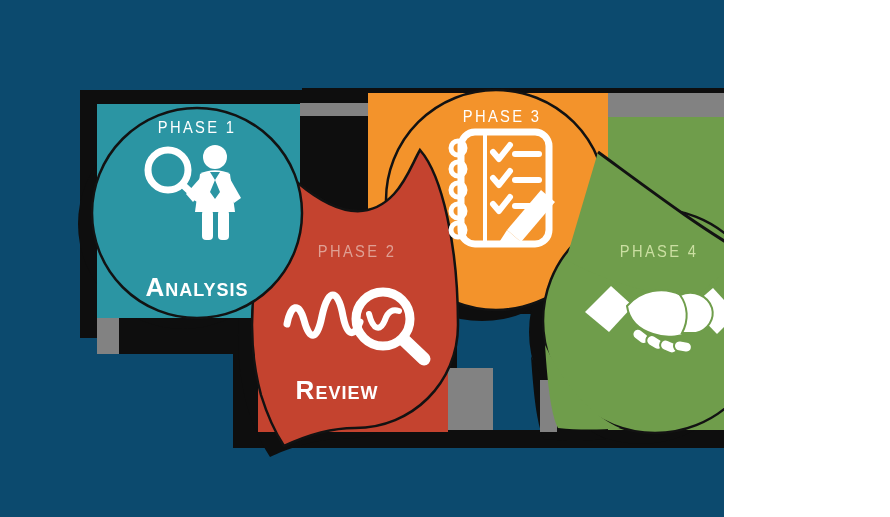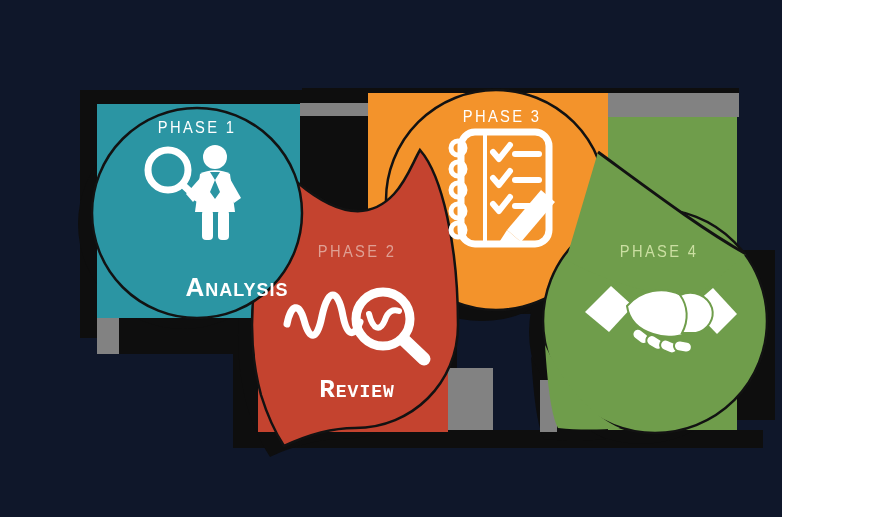--- a/index.html
+++ b/index.html
@@ -1,20 +1,20 @@
 <!DOCTYPE html>
 <html><head>
 <meta charset="utf-8">
 <style>
   html,body{margin:0;padding:0;background:#fff;}
   .stage{
     position:relative;
-    width:782px;height:517px;
+    width:724px;height:517px;
     overflow:hidden;
-    background:#0f172a;
+    background:#0c4a6e;
     font-family:"Liberation Sans",sans-serif;
   }
   .art{position:absolute;left:0;top:0;width:890px;height:517px;display:block;}
   .label{
     position:absolute;
     transform:translate(-50%,-50%);
     white-space:nowrap;
     color:#ffffff;
     text-align:center;
     user-select:none;
@@ -133,22 +133,22 @@
       <g stroke-width="2" stroke="#6F9D4B">
         <rect x="-9" y="-5" width="18" height="11" rx="5.5" transform="translate(58,60) rotate(38)"></rect>
         <rect x="-9" y="-5" width="18" height="11" rx="5.5" transform="translate(72,66) rotate(32)"></rect>
         <rect x="-9" y="-5" width="18" height="11" rx="5.5" transform="translate(86,70) rotate(24)"></rect>
         <rect x="-9" y="-5" width="18" height="11" rx="5.5" transform="translate(100,70) rotate(10)"></rect>
       </g>
     </g>
   </svg>
 
   <div class="label phase-tag" style="left: 197px; top: 128px; color: rgb(255, 255, 255);">PHASE 1</div>
-  <div class="label blob-title" style="left:197px;top:287px;margin-left:40px;">Analysis</div>
+  <div class="label blob-title" style="left:197px;top:287px;">Analysis</div>
 
   <div class="label phase-tag" style="left: 357px; top: 252px; color: rgb(223, 160, 148);">PHASE 2</div>
-  <div class="label blob-title" style="left:357px;top:390px;font-family:Liberation Mono, monospace;">Review</div>
+  <div class="label blob-title" style="left:337px;top:390px;">Review</div>
 
   <div class="label phase-tag" style="left: 502px; top: 117px; color: rgb(255, 255, 255);">PHASE 3</div>
 
   <div class="label phase-tag" style="left: 659px; top: 252px; color: rgb(203, 223, 162);">PHASE 4</div>
 
 </div>
 
 </body></html>

